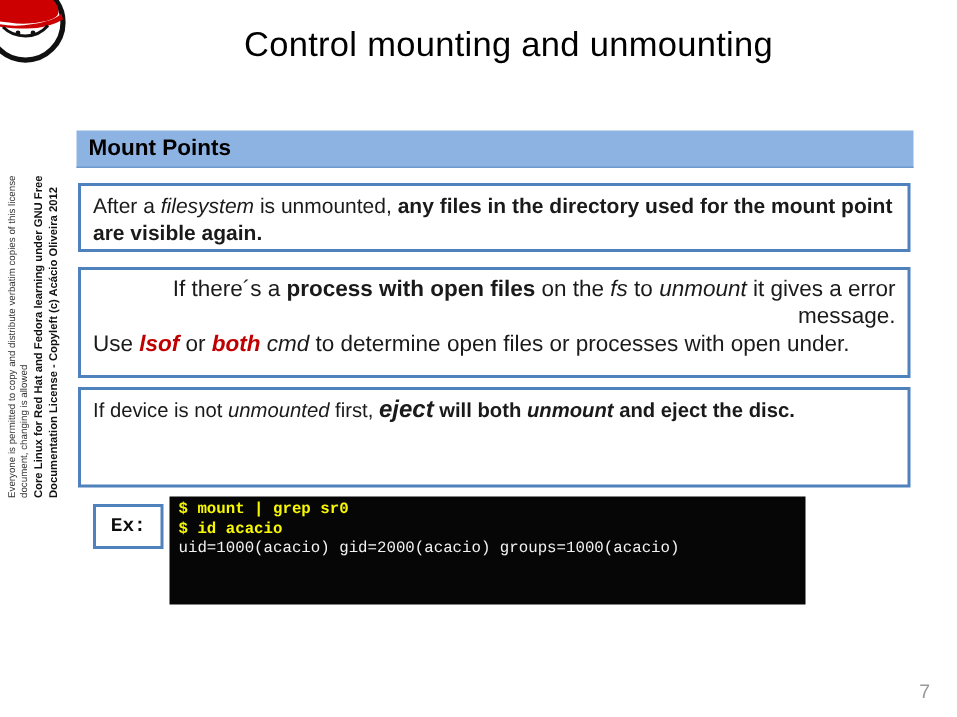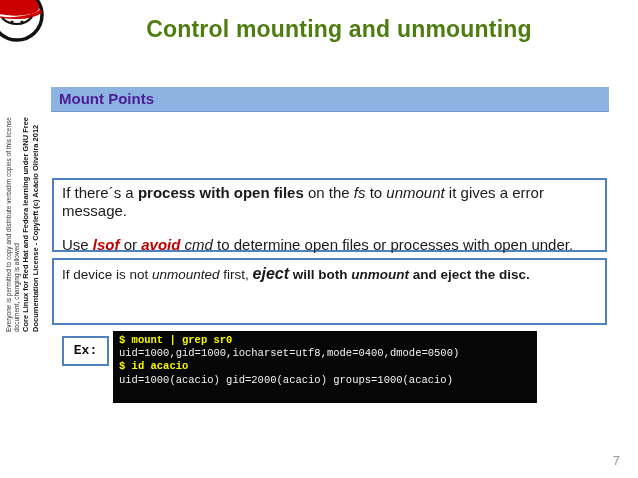--- a/index.html
+++ b/index.html
@@ -4,41 +4,41 @@
 <style>
   * { margin:0; padding:0; box-sizing:border-box; }
   html,body { background:#ffffff; }
   .slide {
     position:relative; width:638px; height:478px; background:#ffffff;
     overflow:hidden; font-family:"Liberation Sans", sans-serif; color:#1a1a1a;
   }
   .logo { position:absolute; left:-12px; top:-14px; width:58px; height:58px; }
   .title {
     position:absolute; left:60px; right:20px; top:16px; text-align:center;
-    color:#4d7c0f; font-size:23px; font-weight:bold; letter-spacing:0.2px;
+    color:#000000; font-size:23px; font-weight:normal; letter-spacing:0.2px;
   }
   .sidebar {
     position:absolute; left:5px; top:332px; width:233px;
     transform:rotate(-90deg); transform-origin:0 0; line-height:1.25;
   }
   .sidebar .tiny { font-size:6.5px; color:#333; }
   .sidebar .main { font-size:7.5px; font-weight:bold; color:#111; }
   .section-header {
     position:absolute; left:51px; top:87px; width:558px; height:25px;
     background:#8db3e2; border-bottom:1px solid #6d99cc;
-    font-size:15px; font-weight:bold; color:#4c1d95; padding:3px 0 0 8px;
+    font-size:15px; font-weight:bold; color:#000000; padding:3px 0 0 8px;
   }
   .box {
     position:absolute; left:52px; width:555px;
     border:2px solid #4f81bd; background:#ffffff; padding:4px 8px;
   }
   .box p { margin:0; }
   .box1 { top:122px; height:46px; font-size:14px; line-height:18px; font-weight:500;}
   .box2 { top:178px; height:74px; font-size:15px; line-height:18px; }
-  .box2 .gap { margin-bottom:16px; }
+  .box2 .gap { margin-bottom:1px;text-align:right; }
   .box2 .small { font-size:10px; line-height:12px; margin-top:2px; }
   .box3 { top:258px; height:67px; font-size:13.5px; line-height:19px; }
   .box3 .lead { font-size:14.5px; }
   .b { font-weight:bold; }
   .i { font-style:italic; }
   .red { color:#c00000; }
   .lg { font-size:15.5px; }
   .lg2 { font-size:16px; }
   .ex-label {
     position:absolute; left:62px; top:336px; width:47px; height:30px;
@@ -76,29 +76,32 @@
 
   <div class="title">Control mounting and unmounting</div>
 
   <div class="sidebar">
     <div class="tiny">Everyone is permitted to copy and distribute verbatim copies of this license document, changing is allowed</div>
     <div class="main">Core Linux for Red Hat and Fedora learning under GNU Free Documentation License - Copyleft (c) Acácio Oliveira 2012</div>
   </div>
 
   <div class="section-header">Mount Points</div>
 
+  <div class="box box1">
+    <p><span>After a </span><span class="i">filesystem</span><span> is unmounted, </span><span class="b">any files in the directory used for the mount point are visible again.</span></p>
+  </div>
 
   <div class="box box2">
     <p class="gap"><span>If there´s a </span><span class="b">process with open files</span><span> on the </span><span class="i">fs</span><span> to </span><span class="i">unmount</span><span> it gives a error message.</span></p>
-    <p><span>Use </span><span class="b i red">lsof</span><span> or </span><span class="b i red">avoid</span><span> </span><span class="i">cmd</span><span> to determine open files or processes with open under.</span></p>
+    <p><span>Use </span><span class="b i red">lsof</span><span> or </span><span class="b i red">both</span><span> </span><span class="i">cmd</span><span> to determine open files or processes with open under.</span></p>
   </div>
 
   <div class="box box3">
     <p><span>If device is not </span><span class="i">unmounted</span><span> first, </span><span class="b i lg2">eject</span><span class="b"> will both </span><span class="b i">unmount</span><span class="b"> and eject the disc.</span></p>
   </div>
 
   <div class="ex-label">Ex:</div>
 
-  <div class="terminal"><div class="cmd">$ mount | grep sr0</div><div class="out">uid=1000,gid=1000,iocharset=utf8,mode=0400,dmode=0500)</div><div class="cmd">$ id acacio</div><div class="out">uid=1000(acacio) gid=2000(acacio) groups=1000(acacio)</div></div>
+  <div class="terminal"><div class="cmd">$ mount | grep sr0</div><div class="cmd">$ id acacio</div><div class="out">uid=1000(acacio) gid=2000(acacio) groups=1000(acacio)</div></div>
 
   <div class="page-number">7</div>
 
 </div>
 
 </body></html>

